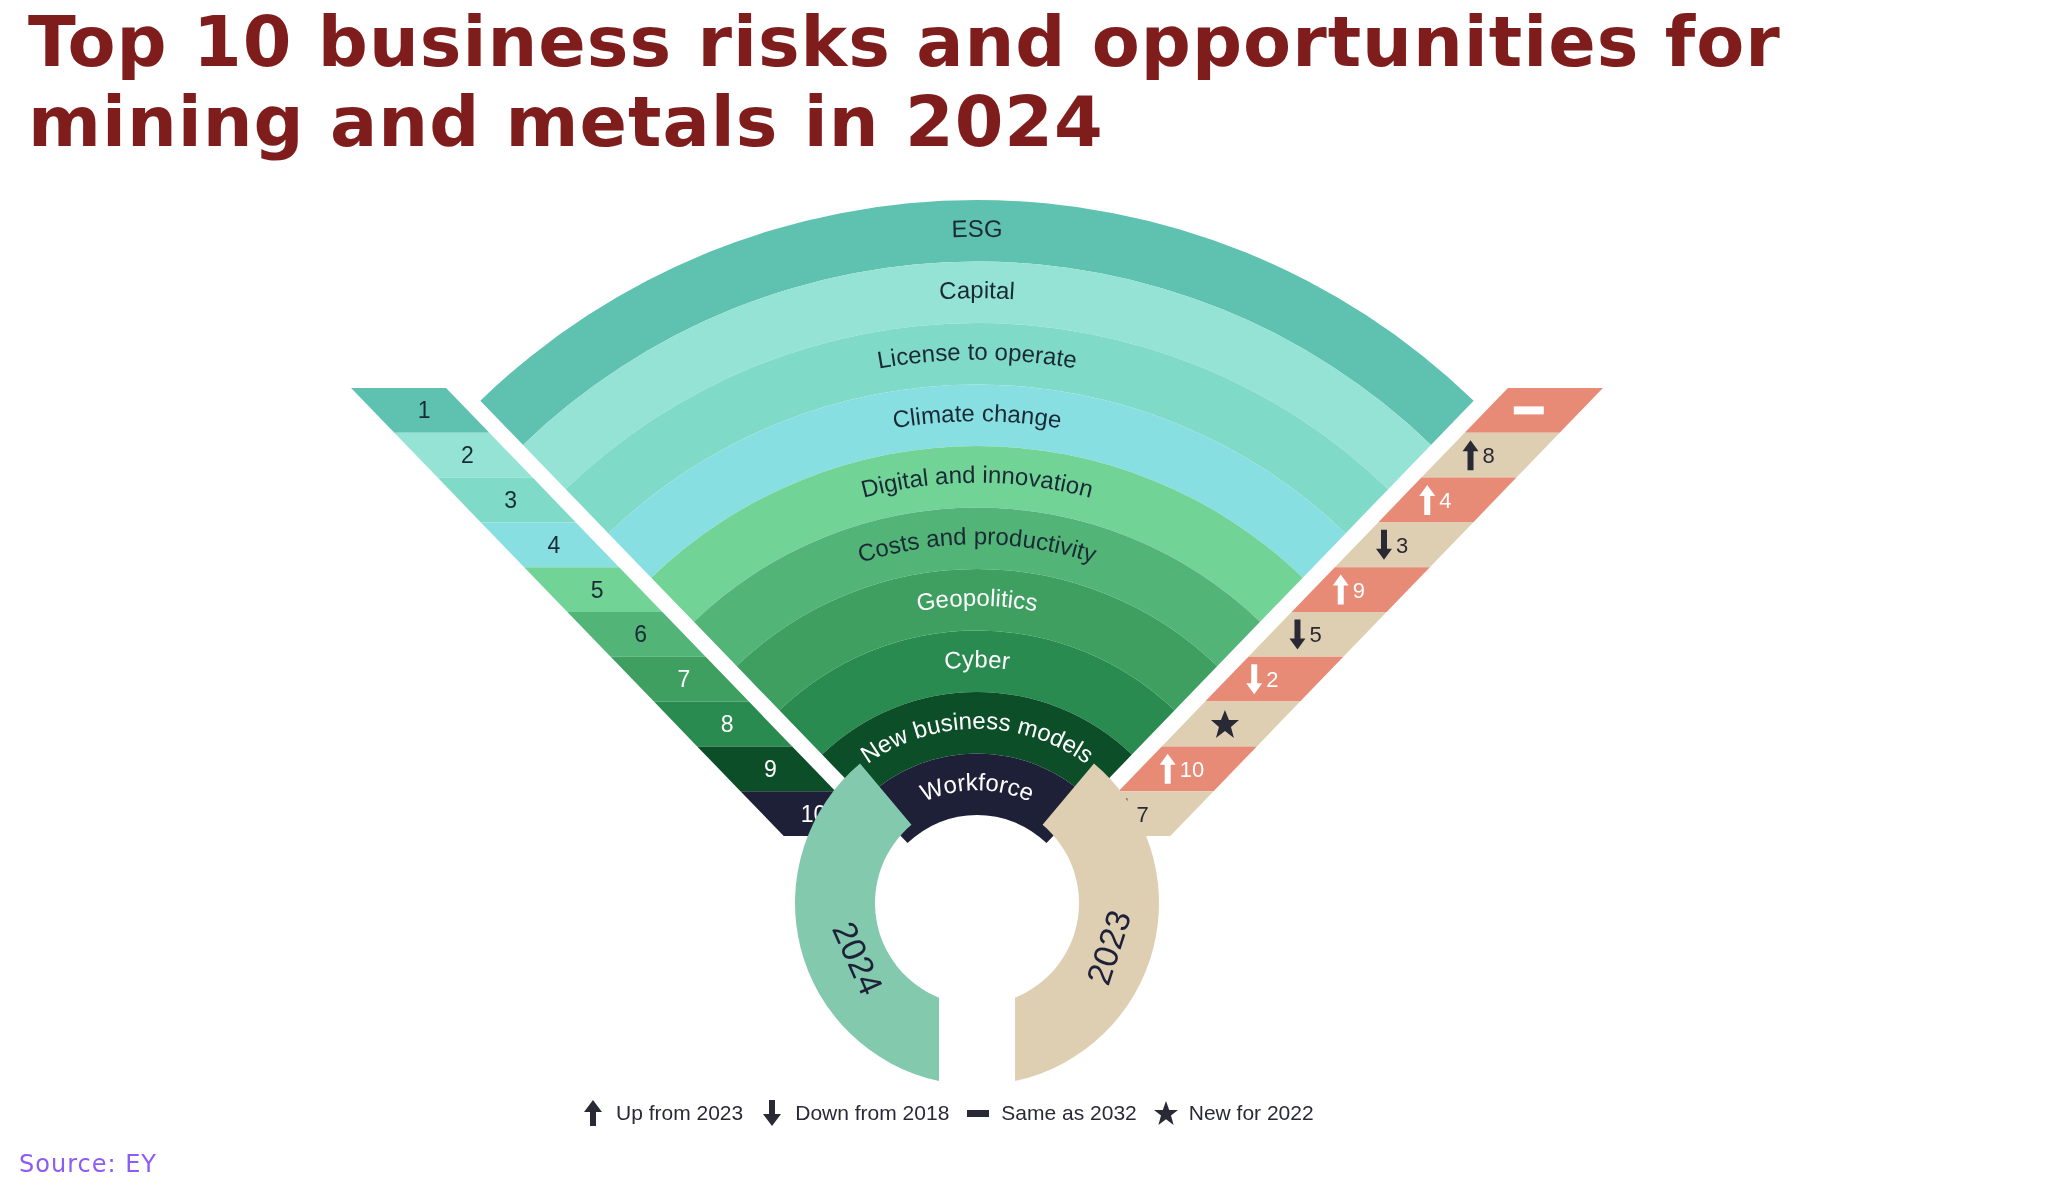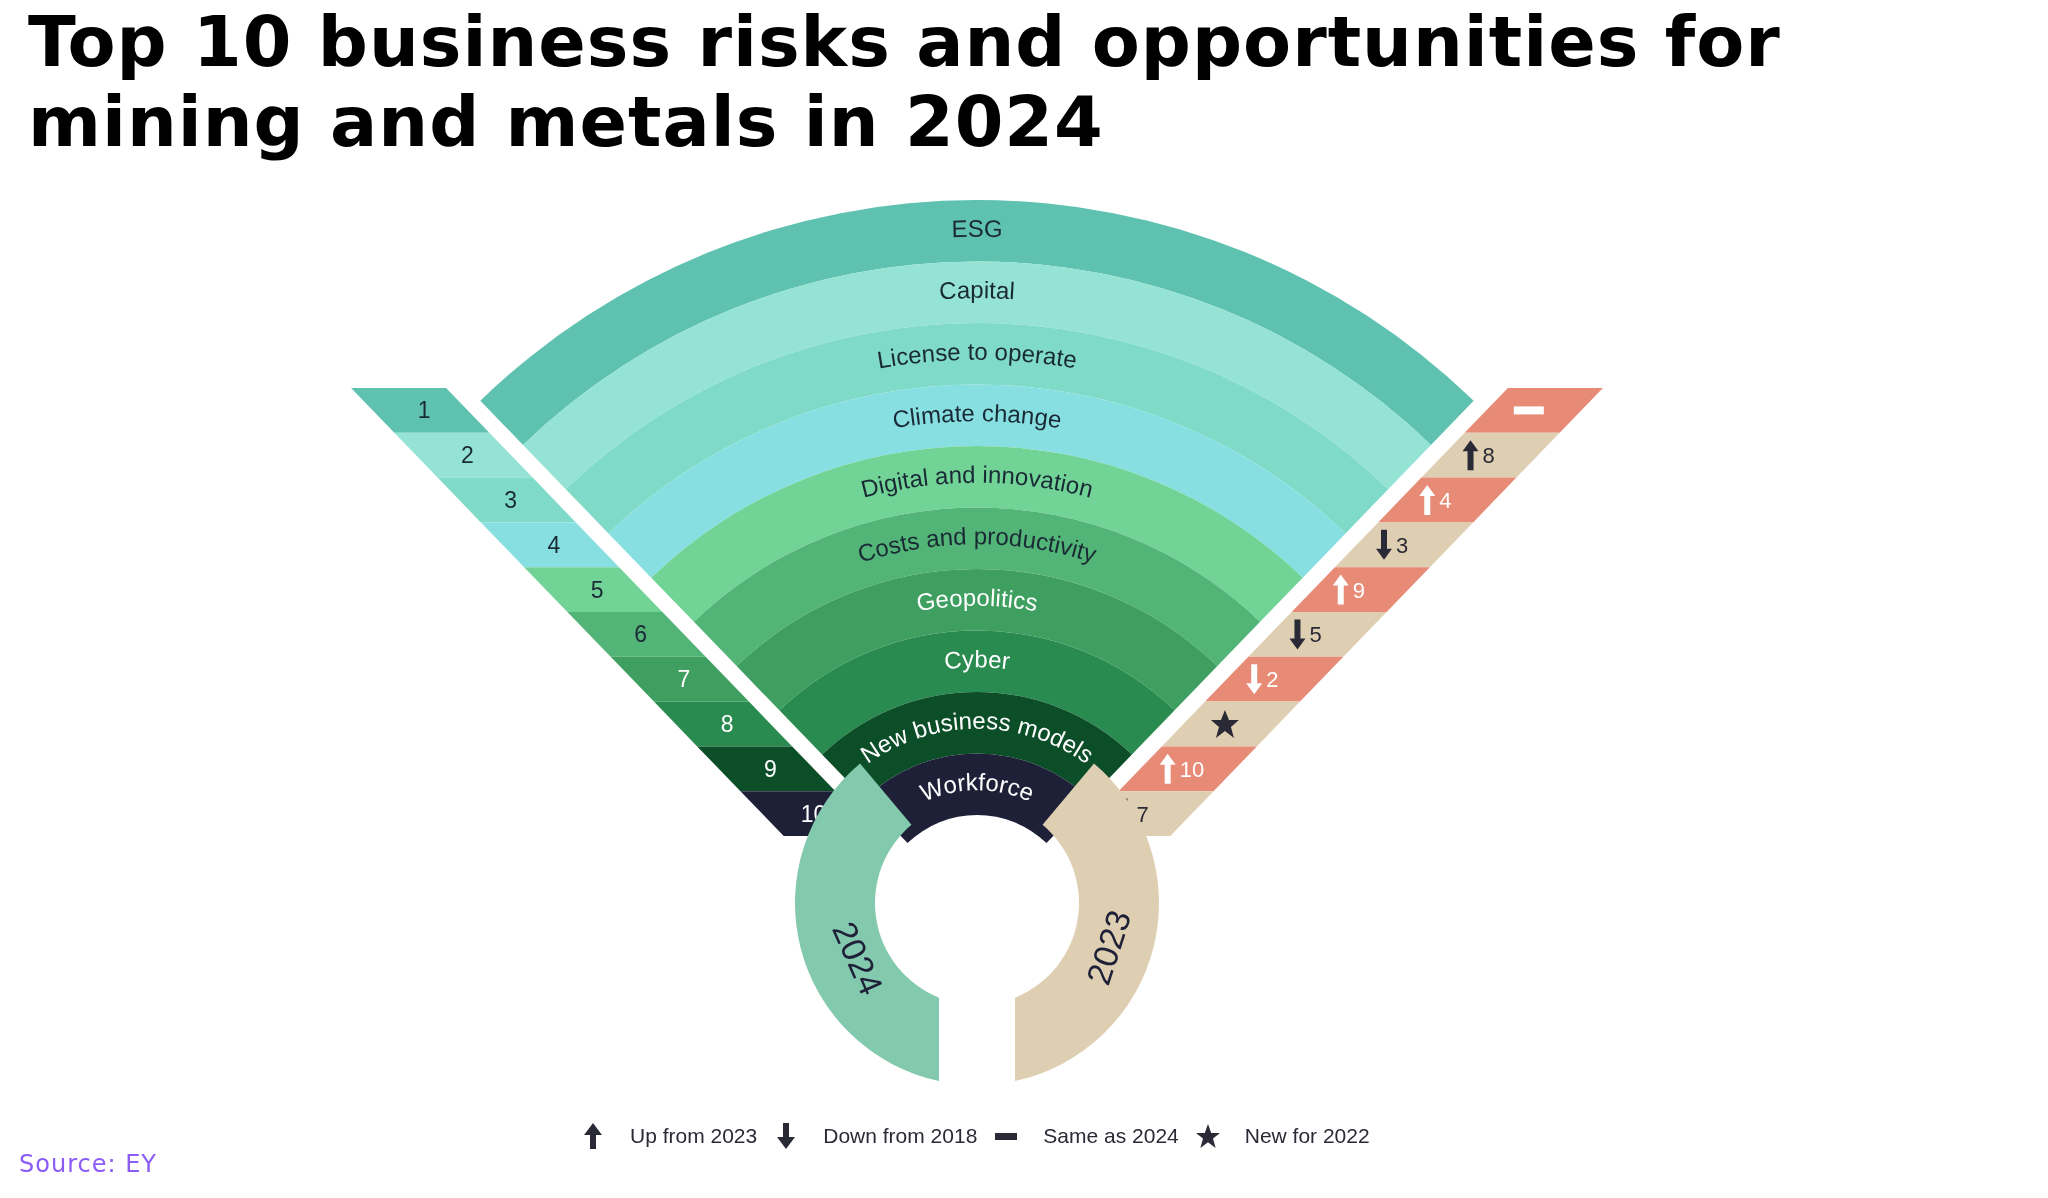--- a/index.html
+++ b/index.html
@@ -1,21 +1,21 @@
 <!DOCTYPE html>
 <html><head>
 <meta charset="utf-8">
 <style>
   html,body{margin:0;padding:0;background:#ffffff;}
   body{width:2048px;height:1198px;position:relative;overflow:hidden;font-family:"DejaVu Sans","Liberation Sans",sans-serif;}
-  .title{position:absolute;left:28px;top:2px;margin:0;font-family:"DejaVu Sans","Liberation Sans",sans-serif;font-weight:bold;font-size:70px;line-height:80px;color:#000000;letter-spacing:1px;}
+  .title{position:absolute;left:28px;top:2px;margin:0;font-family:"DejaVu Sans","Liberation Sans",sans-serif;font-weight:bold;font-size:70px;line-height:80px;color:#7f1d1d;letter-spacing:1px;}
   .source{position:absolute;left:19px;top:1150px;font-family:"DejaVu Sans","Liberation Sans",sans-serif;font-size:24px;color:#8b5cf6;letter-spacing:1px;}
   svg.diagram{position:absolute;left:0;top:0;}
   .legend{position:absolute;left:580px;top:1098px;display:flex;align-items:center;gap:16px;font-family:"Liberation Sans","DejaVu Sans",sans-serif;font-size:21px;color:#2a2a36;}
-  .legend-item{display:flex;align-items:center;gap:24px;margin-top:23px;}
+  .legend-item{display:flex;align-items:center;gap:10px;}
   .legend-icon{width:26px;height:30px;display:inline-block;}
 </style>
 </head>
 <body>
 
 <h1 class="title">Top 10 business risks and opportunities for mining and metals in 2024</h1>
 
 <svg class="diagram" id="diagram" width="2048" height="1198" viewBox="0 0 2048 1198" xmlns="http://www.w3.org/2000/svg">
   <g id="bands">
       <path d="M480.31926512181695,400.67204275786435 A715,715 0 0 1 1473.680734878183,400.67204275786435 L1430.9592450949547,444.9114404786914 A653.5,653.5 0 0 0 523.0407549050453,444.9114404786914 Z" fill="#5fc2b1"></path>
@@ -121,21 +121,21 @@
   <div class="legend-item">
     <svg class="legend-icon" viewBox="0 0 26 30">
         <path d="M13 28 L22 16 L16 16 L16 2 L10 2 L10 16 L4 16 Z" fill="#2a2a36"></path>
       </svg>
     <span>Down from 2018</span>
   </div>
   <div class="legend-item">
     <svg class="legend-icon" viewBox="0 0 26 30">
         <rect x="2" y="12" width="22" height="7" fill="#2a2a36"></rect>
       </svg>
-    <span>Same as 2024</span>
+    <span>Same as 2032</span>
   </div>
   <div class="legend-item">
     <svg class="legend-icon" viewBox="0 0 26 30">
         <path d="M13 3 L16.2 12 L25 12 L18 17.6 L20.6 27 L13 21.3 L5.4 27 L8 17.6 L1 12 L9.8 12 Z" fill="#2a2a36"></path>
       </svg>
     <span>New for 2022</span>
   </div>
 </div>
 
 <div class="source">Source: EY</div>

